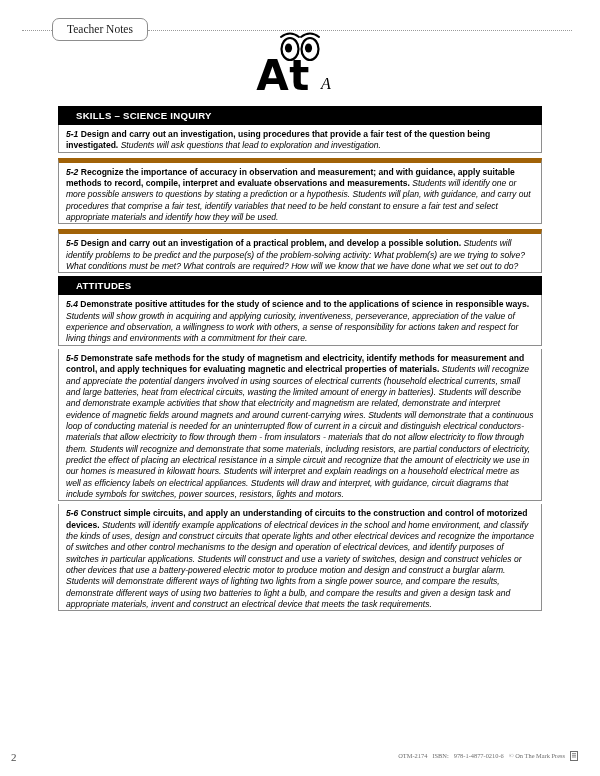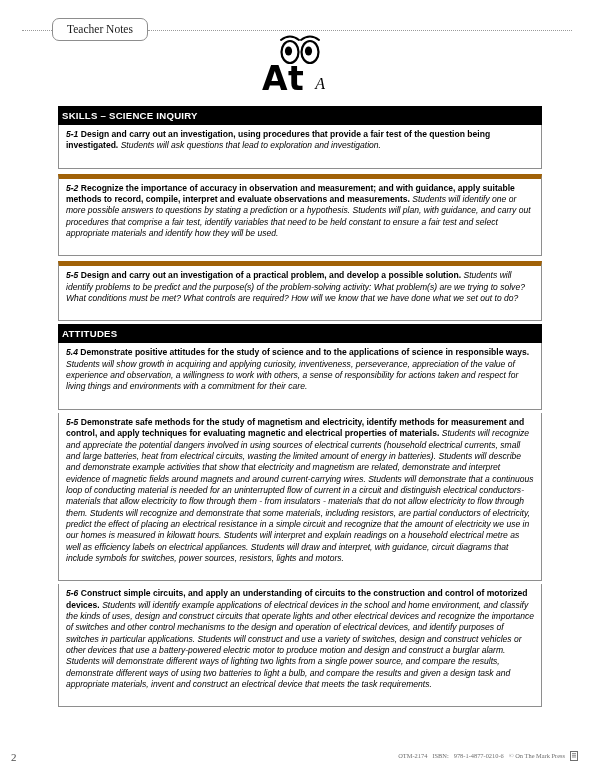--- a/index.html
+++ b/index.html
@@ -59,21 +59,21 @@
     justify-content: center;
   }
   .logo-inner {
     position: relative;
     display: flex;
     align-items: baseline;
     gap: 0px;
   }
   .logo-word {
     font-family: "DejaVu Sans", sans-serif;
-    font-size: 33px;
+    font-size: 42px;
     font-weight: bold;
     letter-spacing: 0.5px;
     line-height: 34px;
     color: #000;
   }
   .logo-a {
     font-family: "Liberation Serif", serif;
     font-style: italic;
     font-size: 16px;
     line-height: 34px;
@@ -98,27 +98,27 @@
     top: 106px;
     width: 484px;
   }
   .sec-head {
     background: #000000;
     color: #ffffff;
     font-size: 9.6px;
     font-weight: bold;
     letter-spacing: 0.25px;
     line-height: 11px;
-    padding: 4px 7px 4px 4px;
+    padding: 4px 7px 4px 18px;
   }
   .block {
     border: 1px solid #8e8e8e;
     border-top: none;
     background: #ffffff;
-    padding: 4px 7px 16px 7px;
+    padding: 4px 7px 0 7px;
   }
   .block.spaced { border-top: 5px solid #a16207; margin-top: 2px; }
   .block p {
     margin: 0;
     font-size: 8.55px;
     line-height: 11.35px;
     text-align: left;
     color: #000;
   }
   .block b {

